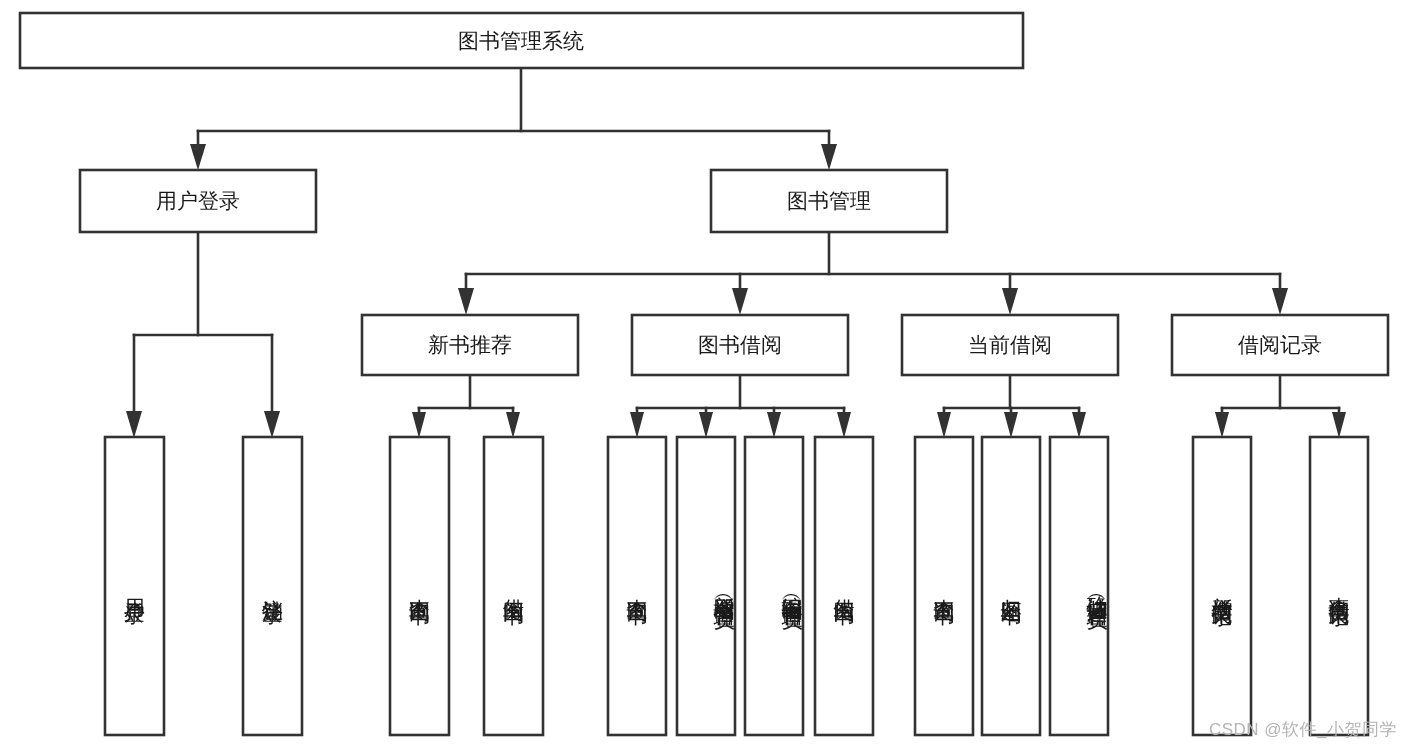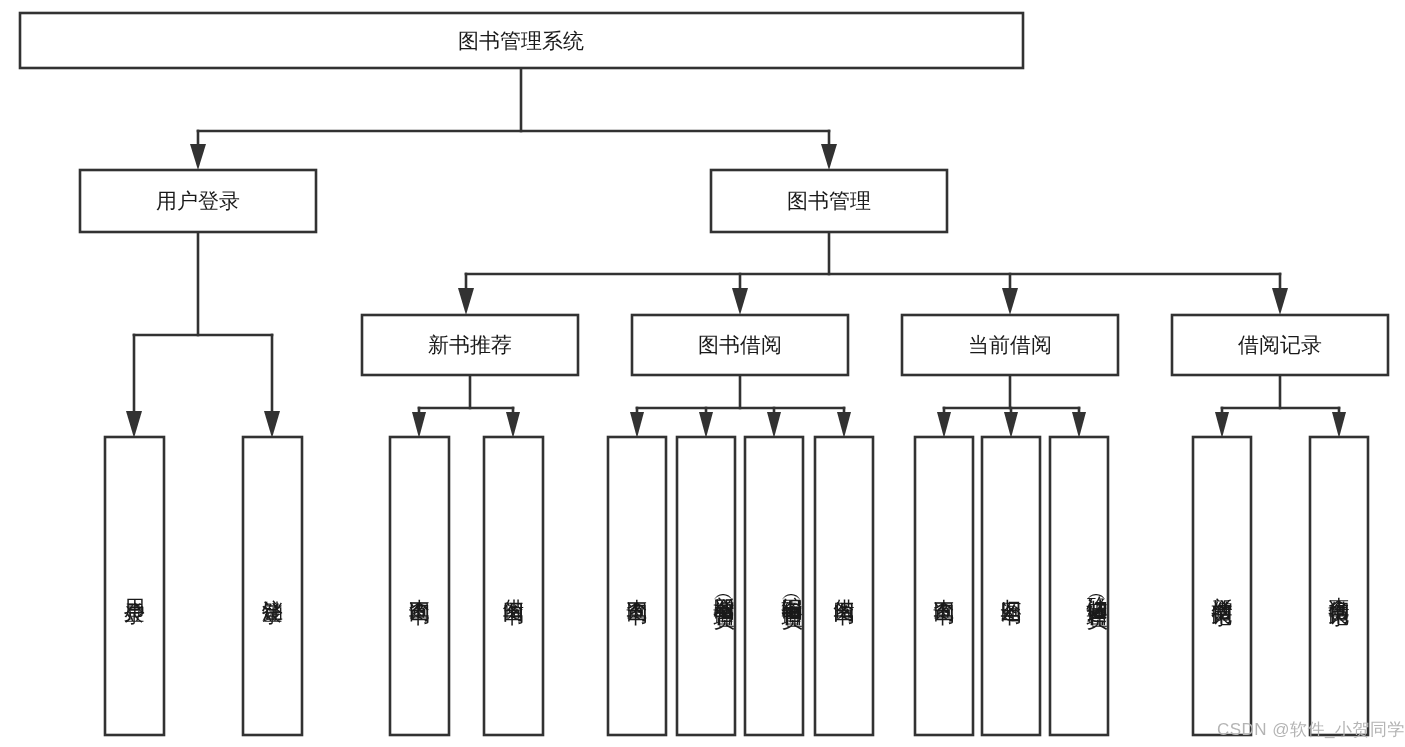--- a/index.html
+++ b/index.html
@@ -58,21 +58,21 @@
     line-height: 1.04;
     letter-spacing: 2px;
     display: flex;
     align-items: center;
     justify-content: center;
     white-space: nowrap;
     pointer-events: none;
   }
   .watermark {
     position: absolute;
-    right: 0;
+    right: 8px;
     bottom: 6px;
     font-family: "Liberation Sans", "DejaVu Sans", sans-serif;
     font-size: 17px;
     color: #b4b4b4;
     white-space: nowrap;
     letter-spacing: 0.5px;
   }
 </style>
 </head>
 <body>

